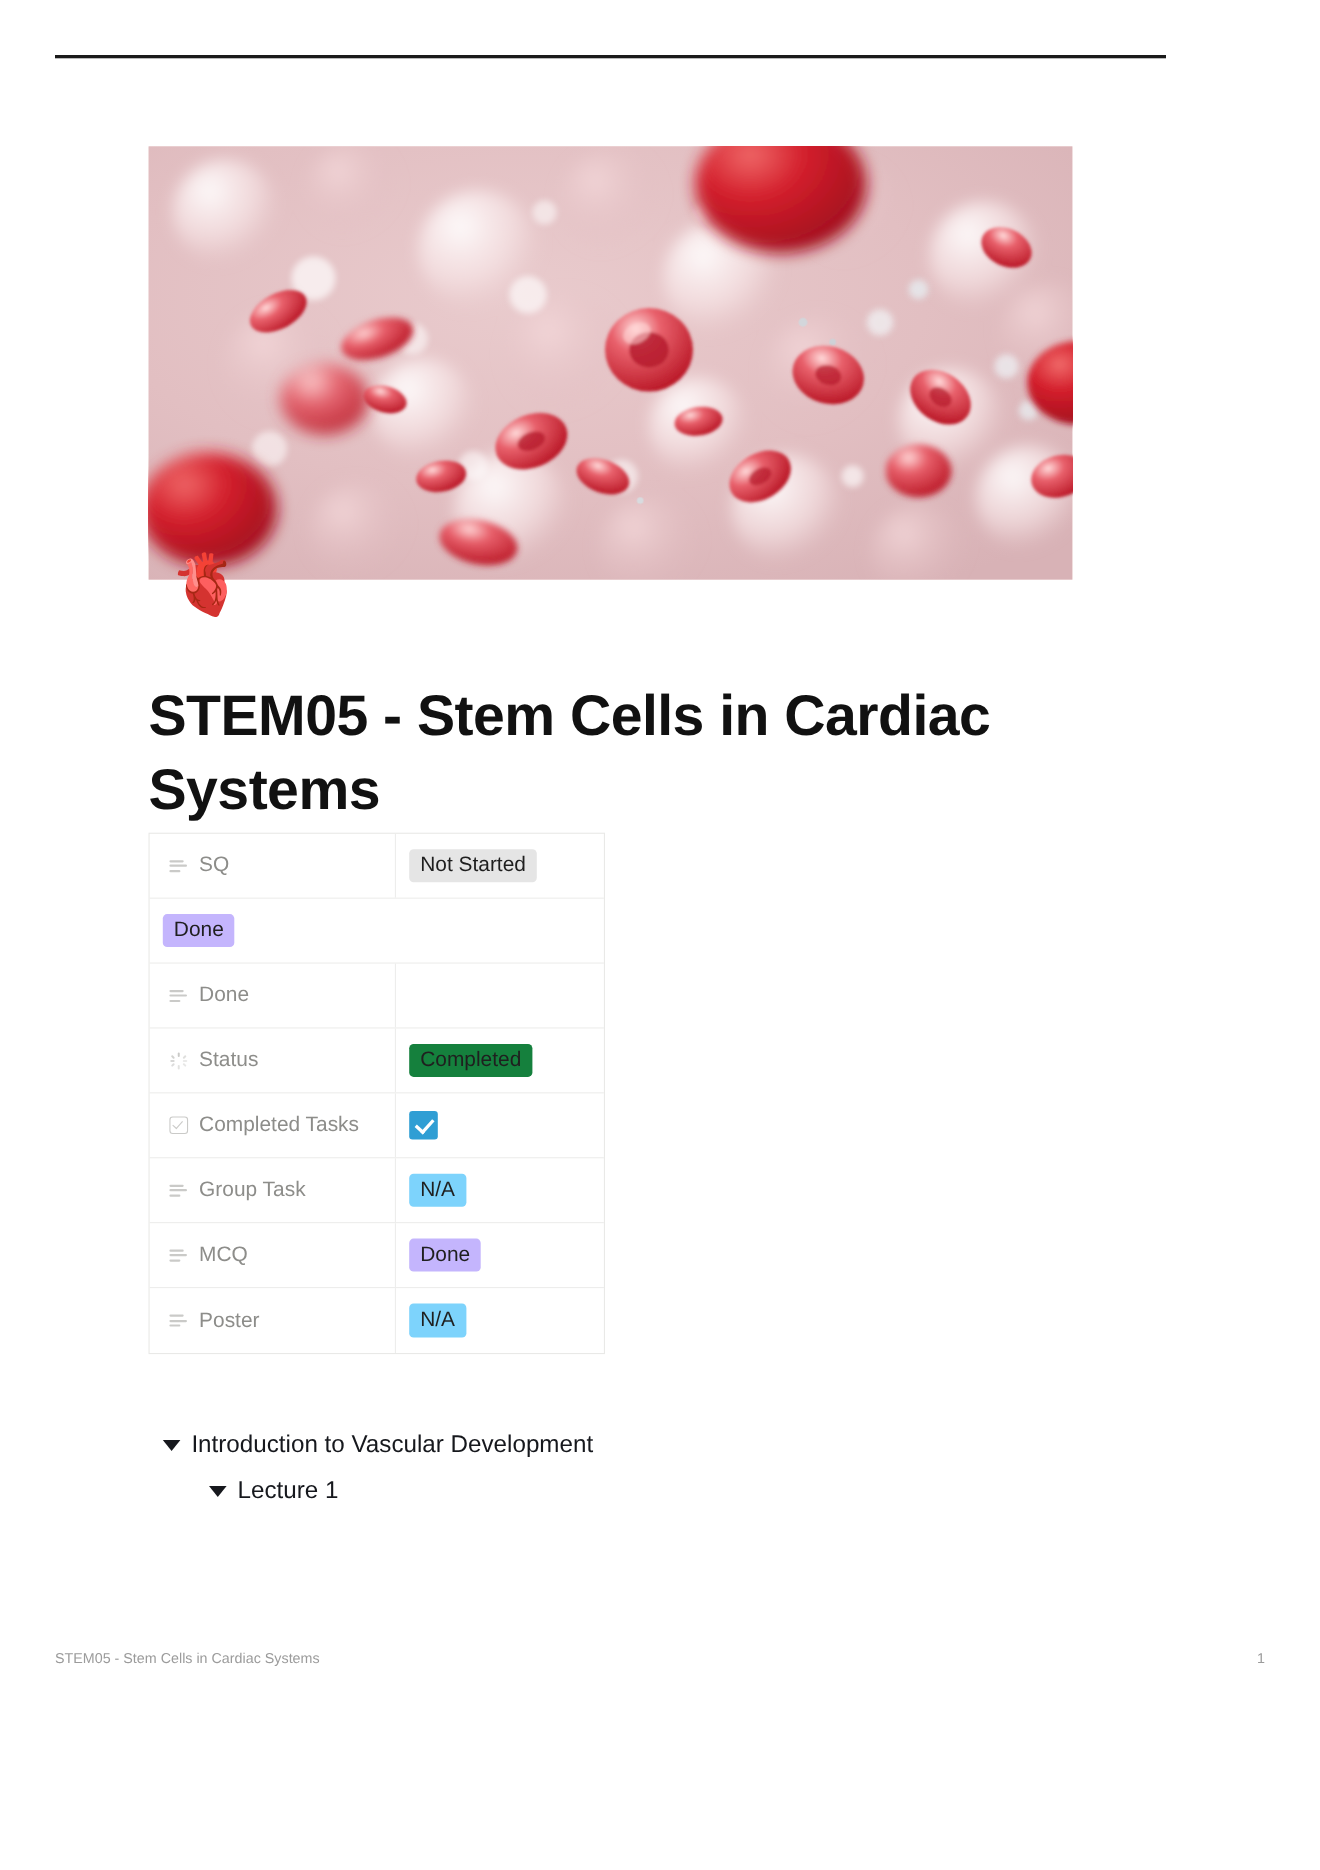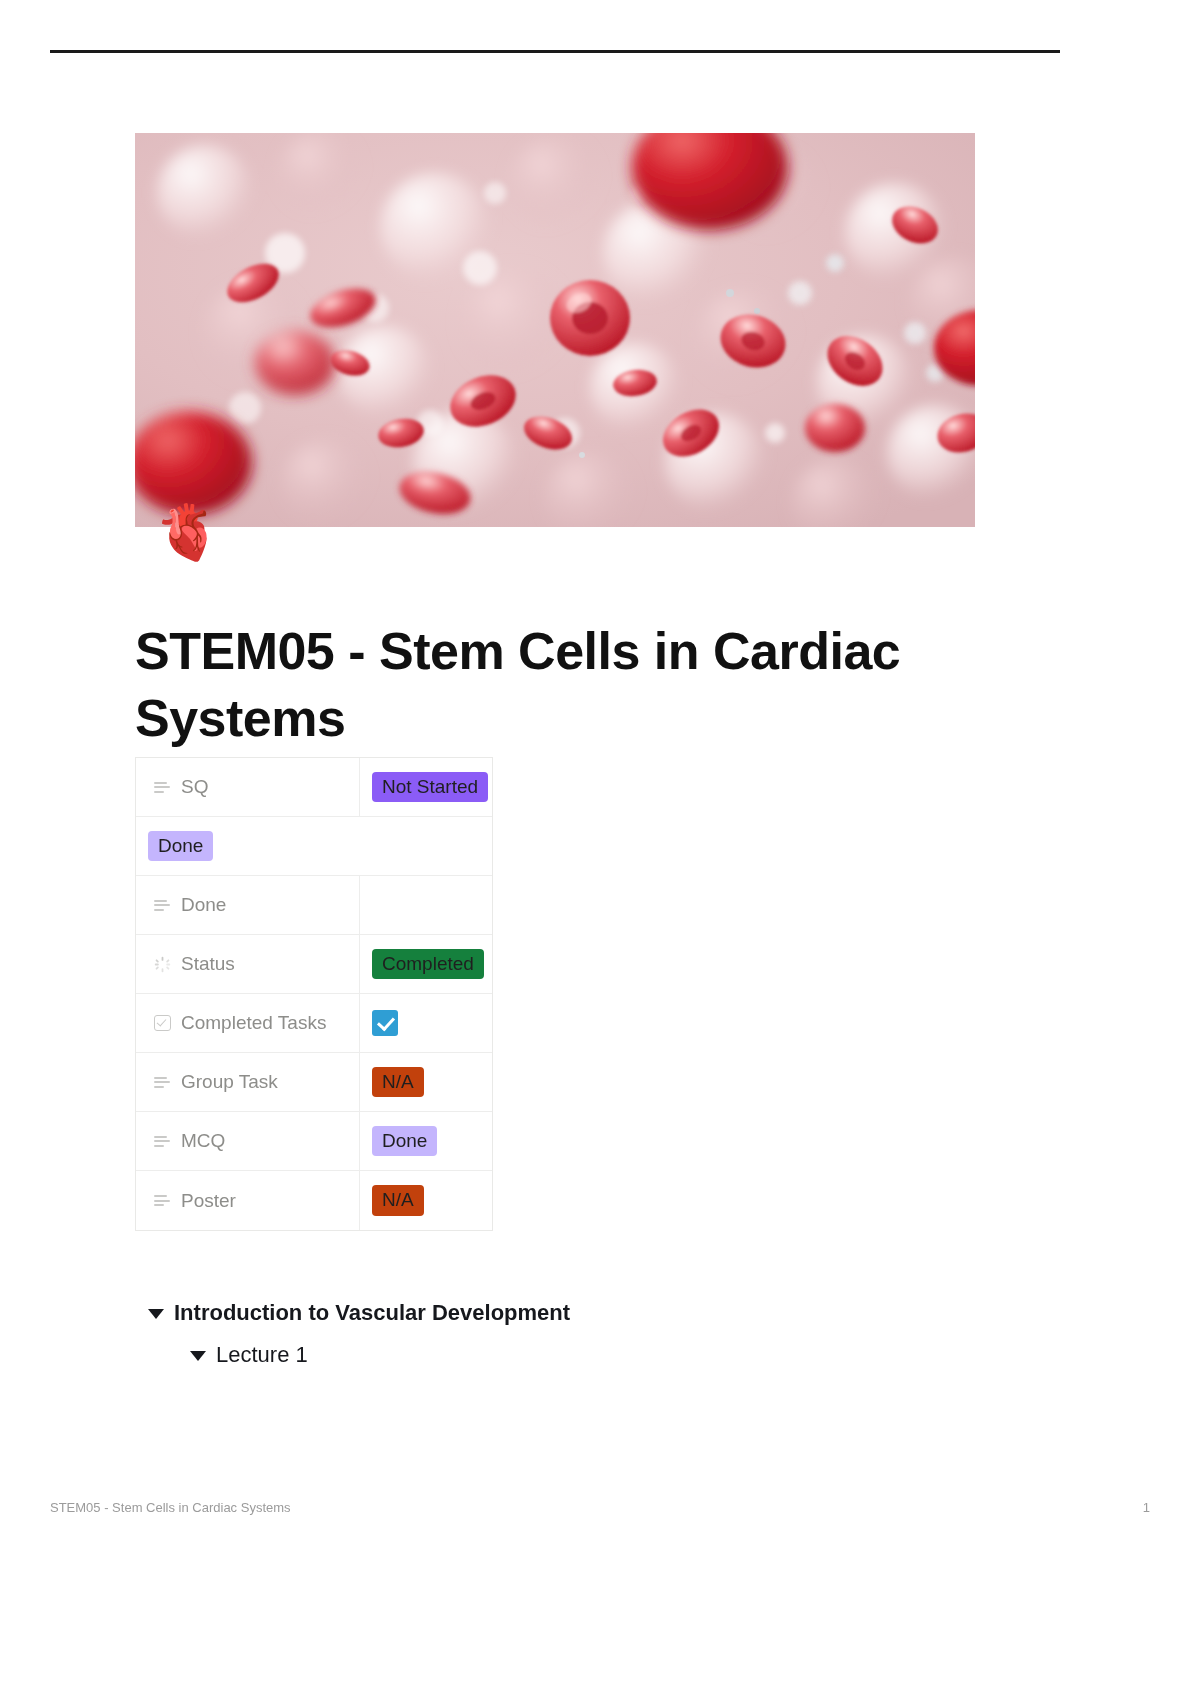--- a/index.html
+++ b/index.html
@@ -71,21 +71,21 @@
     font-weight: bold;
     color: #111111;
     letter-spacing: -0.5px;
   }
 
   
   .prop-table {
     position: absolute;
     left: 135px;
     top: 757px;
-    width: 358px;
+    width: 415px;
     border-top: 1px solid #e9e9e7;
     border-left: 1px solid #e9e9e7;
     border-right: 1px solid #e9e9e7;
     border-bottom: 1px solid #e9e9e7;
   }
   .prop-row {
     display: flex;
     align-items: center;
     min-height: 59px;
     border-bottom: 1px solid #ededec;
@@ -158,24 +158,24 @@
   
   .pill {
     display: inline-block;
     padding: 4px 10px 5px;
     border-radius: 4px;
     font-size: 19px;
     color: #1f1f1f;
     line-height: 1.15;
     white-space: nowrap;
   }
-  .pill-purple { background: #8b5cf6; }
+  .pill-purple { background: #e5e5e5; }
   .pill-blue   { background: #c4b5fd; }
   .pill-green  { background: #15803d; }
-  .pill-pink   { background: #c2410c; }
+  .pill-pink   { background: #7dd3fc; }
 
   .checkbox-val {
     width: 26px;
     height: 26px;
     background: #2f9ed4;
     border-radius: 3px;
     position: relative;
   }
   .checkbox-val::after {
     content: "";
@@ -203,21 +203,21 @@
     width: 0;
     height: 0;
     border-left: 8px solid transparent;
     border-right: 8px solid transparent;
     border-top: 10px solid #16181d;
     margin-top: 9px;
     flex: 0 0 auto;
   }
   .toggle-1 .toggle-label {
     font-size: 22px;
-    font-weight: bold;
+    font-weight: normal;
     color: #16181d;
   }
   .toggle-2 .toggle-label {
     font-size: 22px;
     font-weight: normal;
     color: #16181d;
   }
 
   
   .footer {

